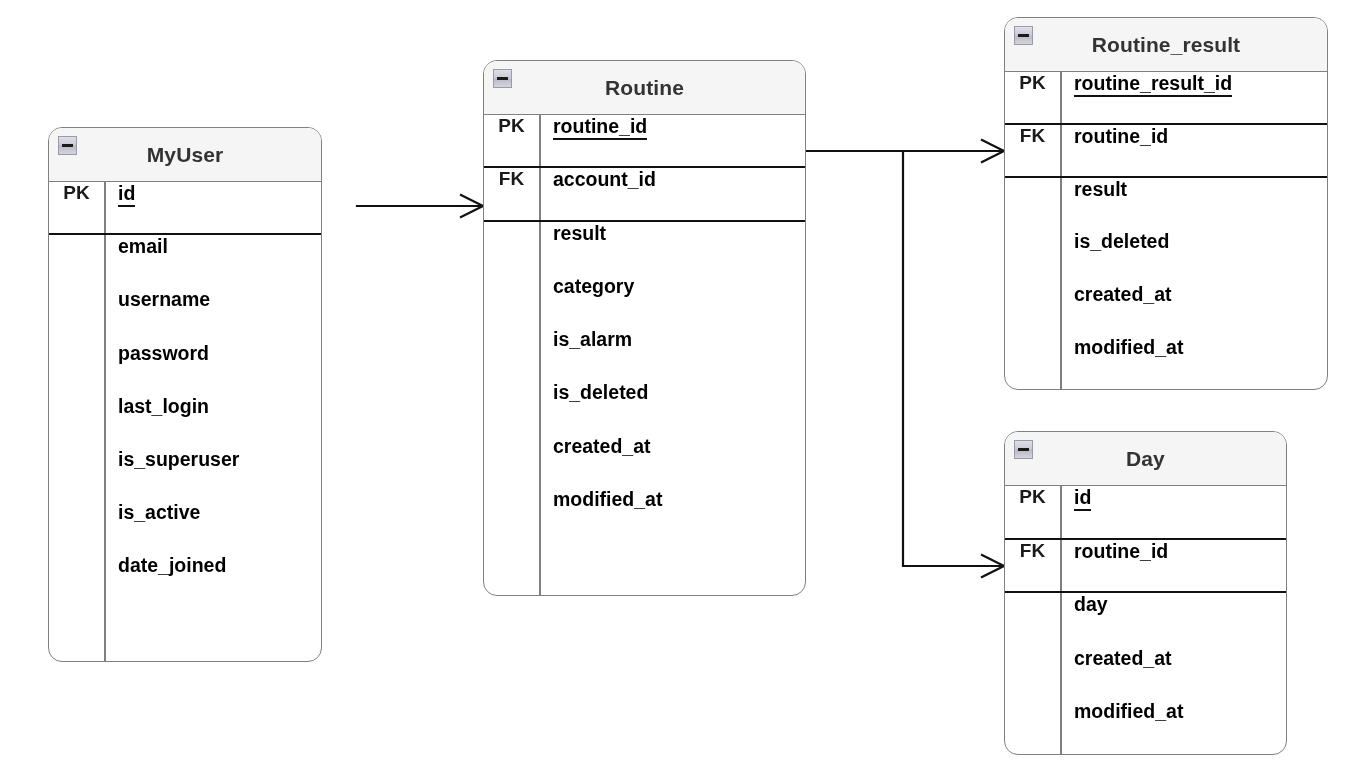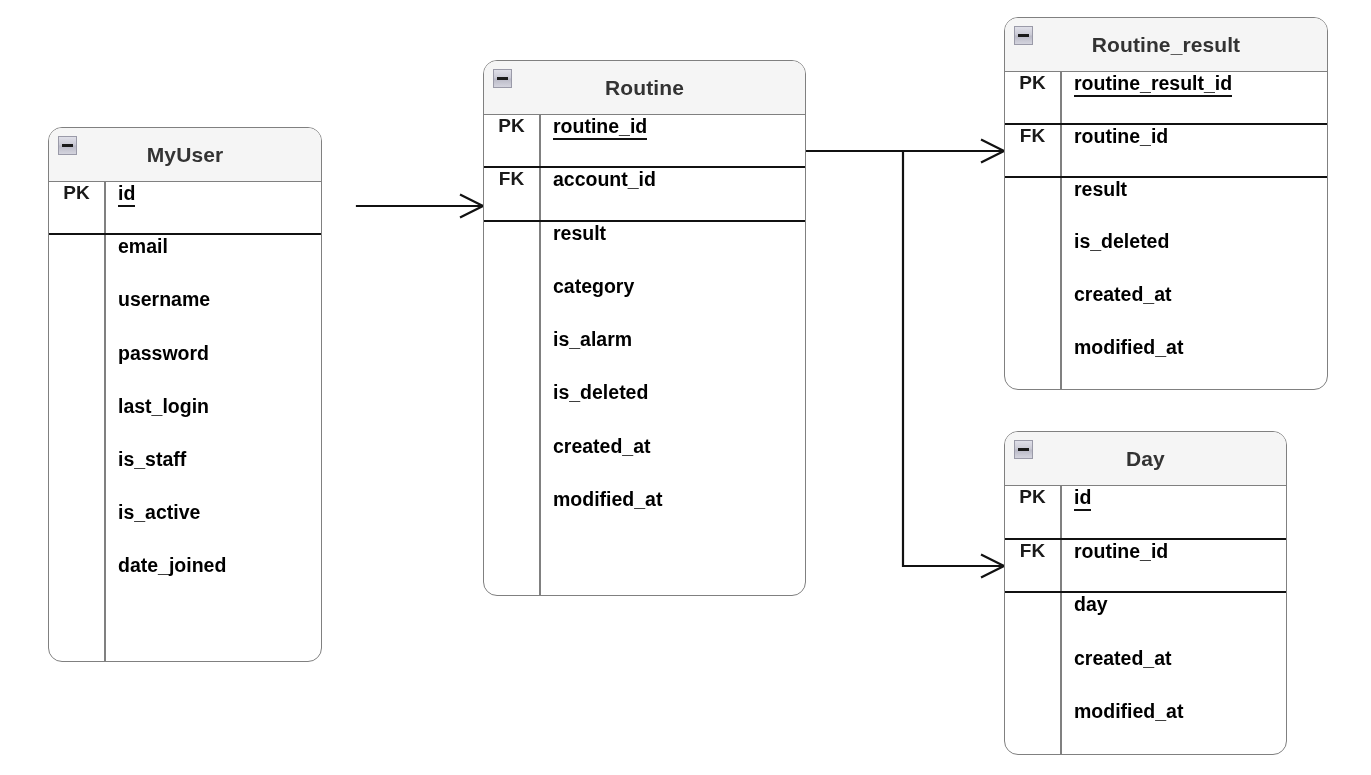--- a/index.html
+++ b/index.html
@@ -160,21 +160,21 @@
           <div class="row" style="height: 53.2px;">
             <div class="row-key" style="width: 55px;"></div>
             <div class="row-field"><span>password</span></div>
           </div>
           <div class="row" style="height: 53.2px;">
             <div class="row-key" style="width: 55px;"></div>
             <div class="row-field"><span>last_login</span></div>
           </div>
           <div class="row" style="height: 53.2px;">
             <div class="row-key" style="width: 55px;"></div>
-            <div class="row-field"><span>is_staff</span></div>
+            <div class="row-field"><span>is_superuser</span></div>
           </div>
           <div class="row" style="height: 53.2px;">
             <div class="row-key" style="width: 55px;"></div>
             <div class="row-field"><span>is_active</span></div>
           </div>
           <div class="row" style="height: 53.2px;">
             <div class="row-key" style="width: 55px;"></div>
             <div class="row-field"><span>date_joined</span></div>
           </div>
         </div>

